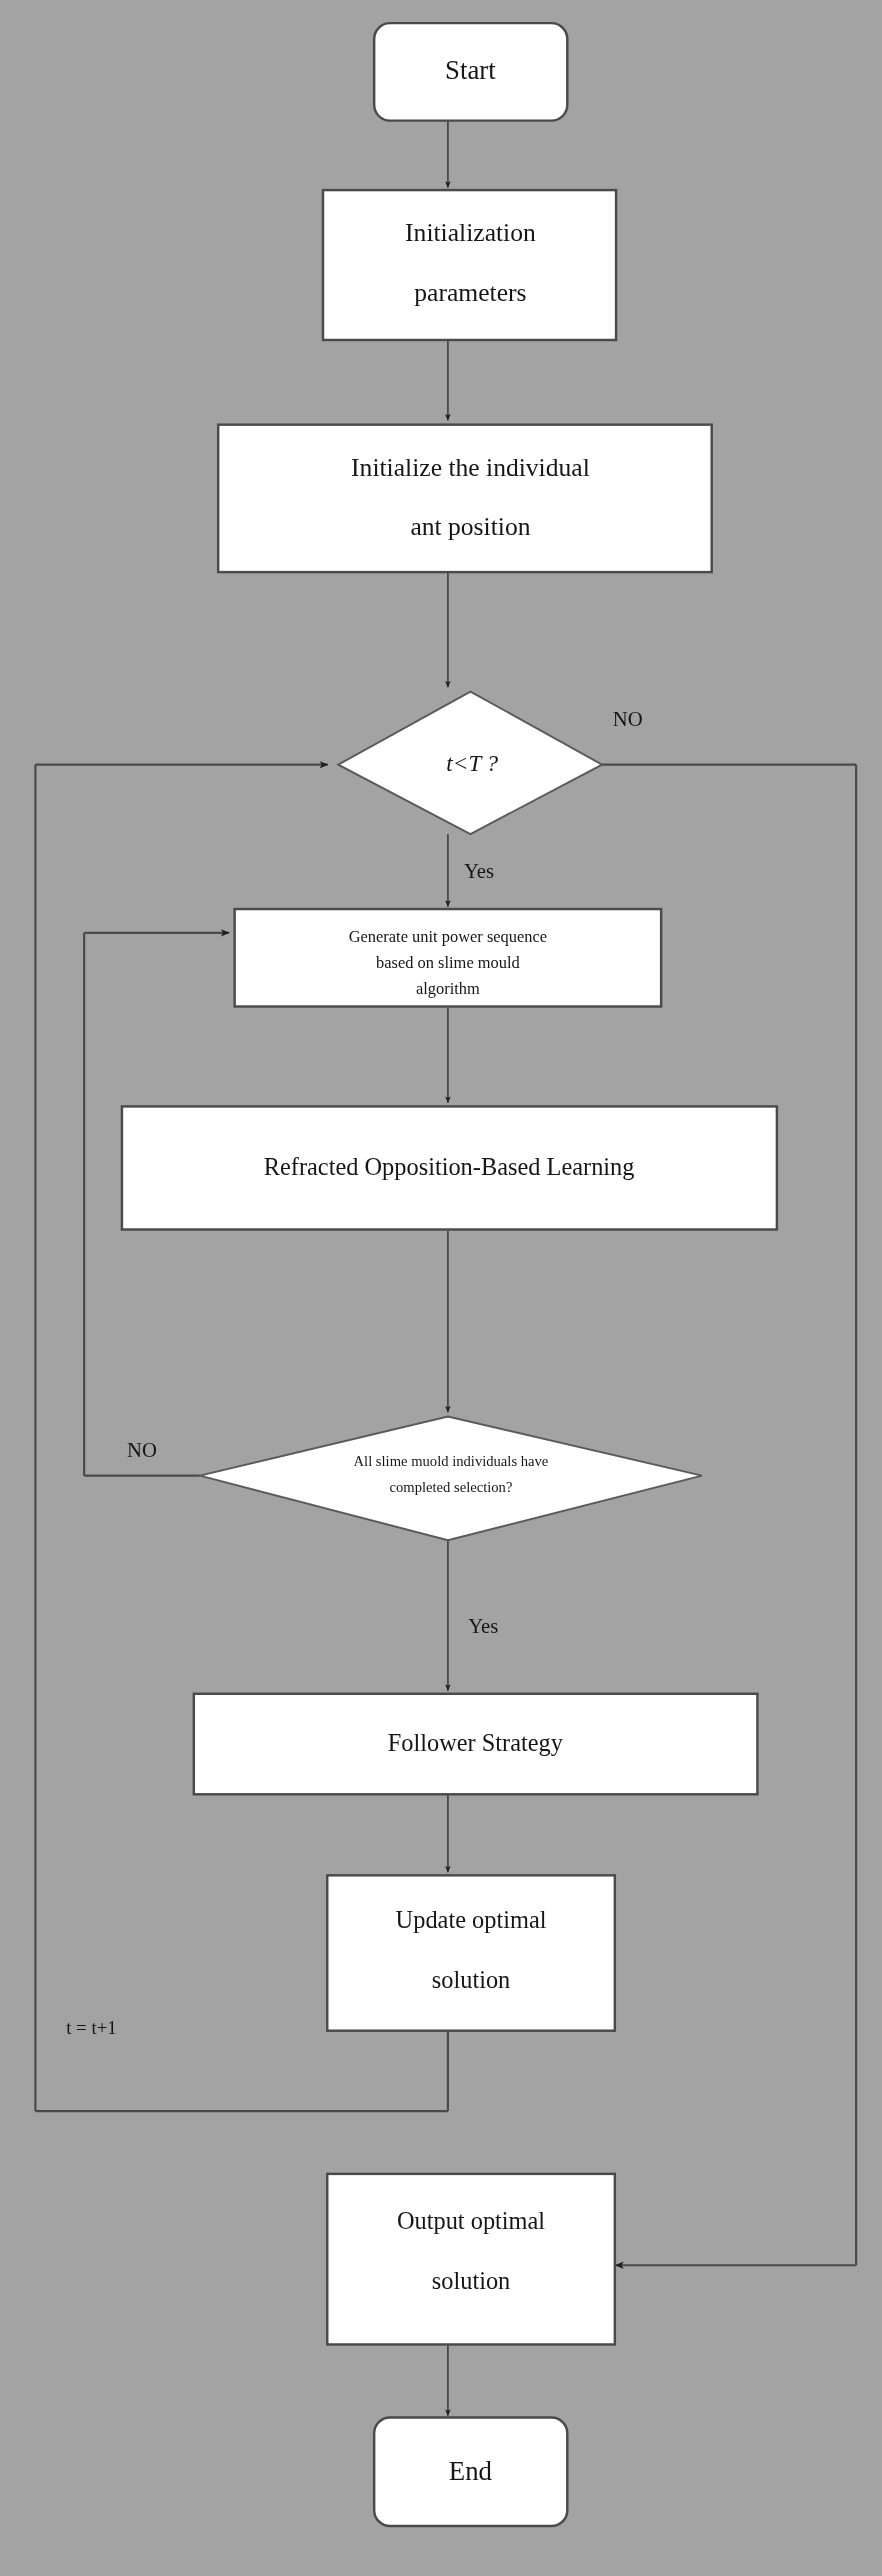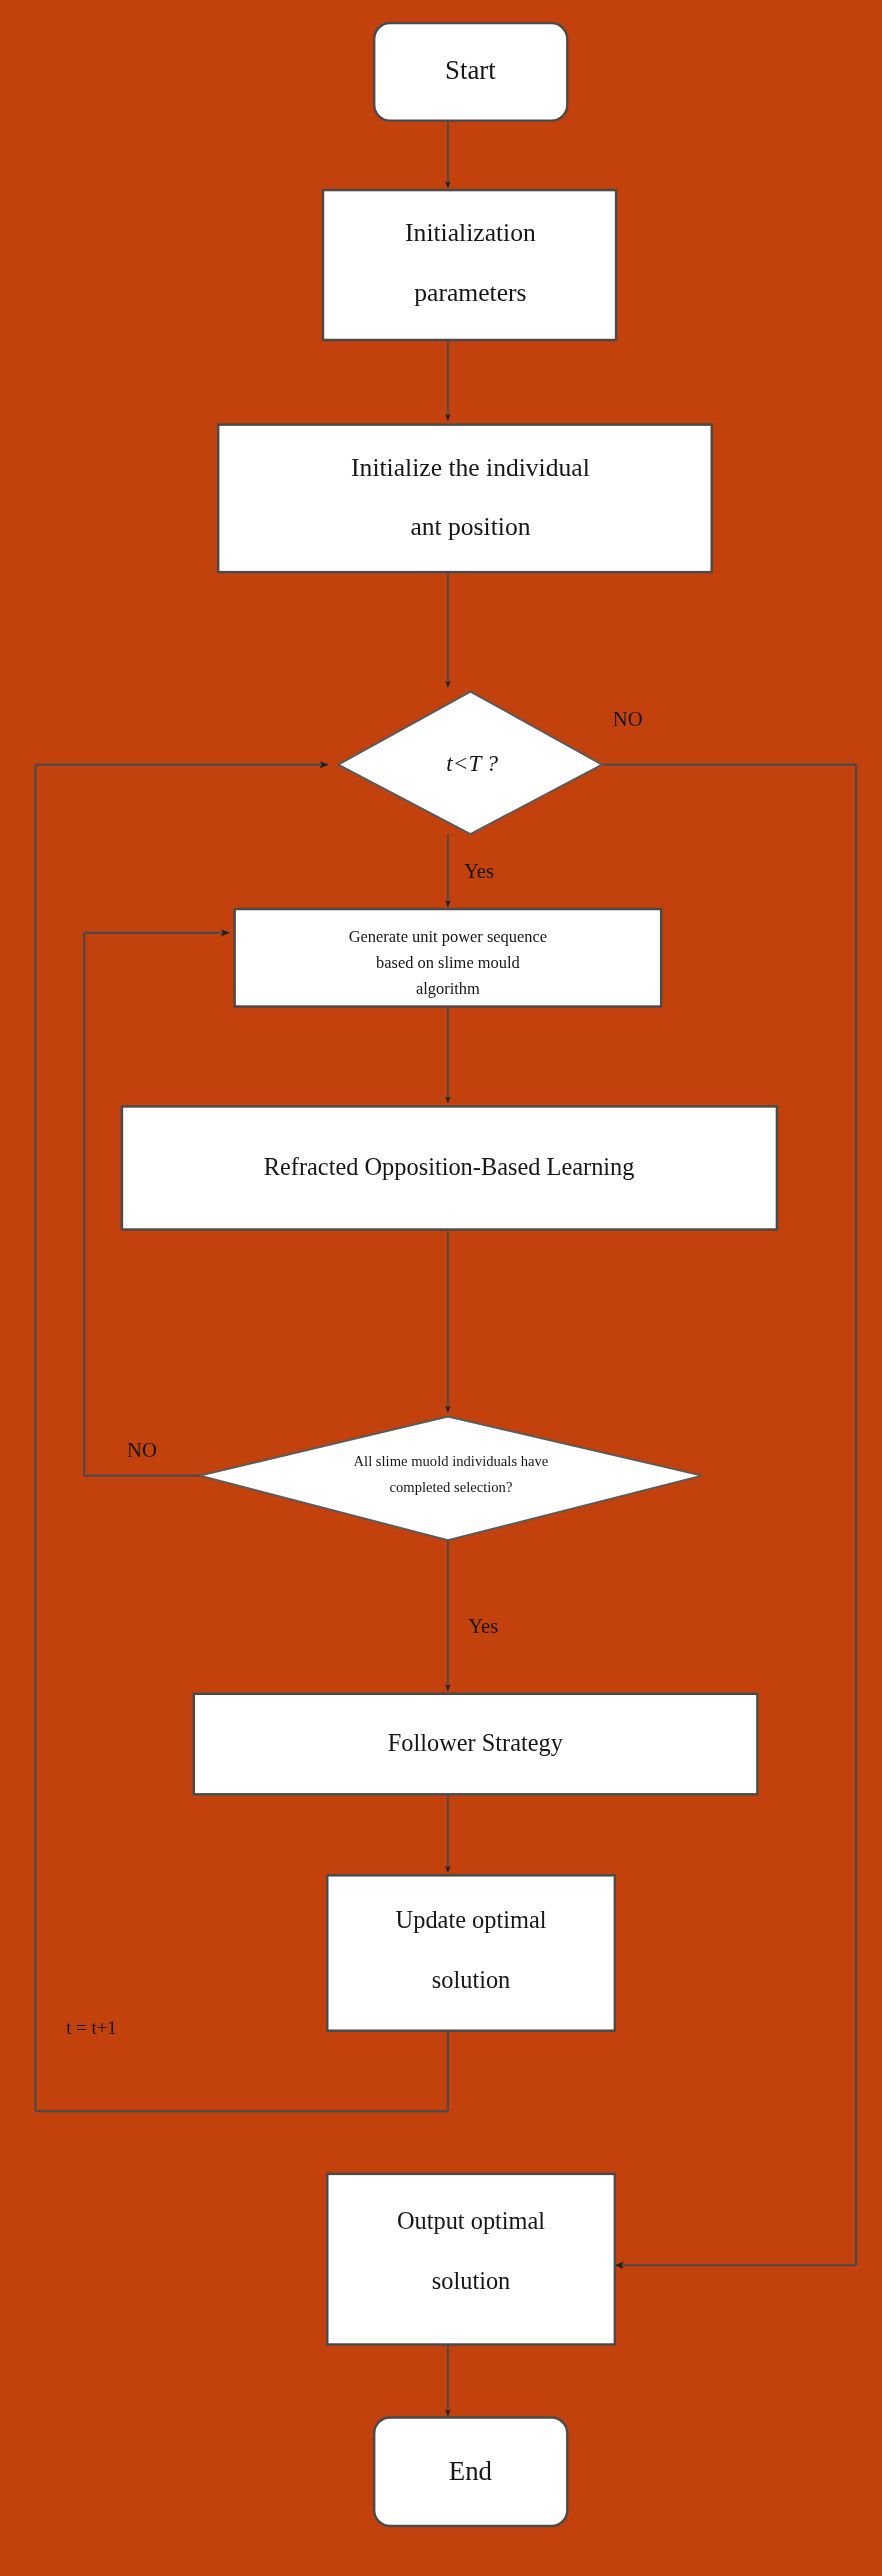--- a/index.html
+++ b/index.html
@@ -11,21 +11,21 @@
   body {
     width: 883px;
     height: 2576px;
     font-family: "Liberation Serif", "DejaVu Serif", serif;
     overflow: hidden;
   }
   #flow-root {
     position: relative;
     width: 883px;
     height: 2576px;
-    background: #c2410c;
+    background: #a3a3a3;
   }
   svg#flow-svg {
     position: absolute;
     top: 0;
     left: 0;
     width: 883px;
     height: 2576px;
     display: block;
   }
   .shape-stroke {

